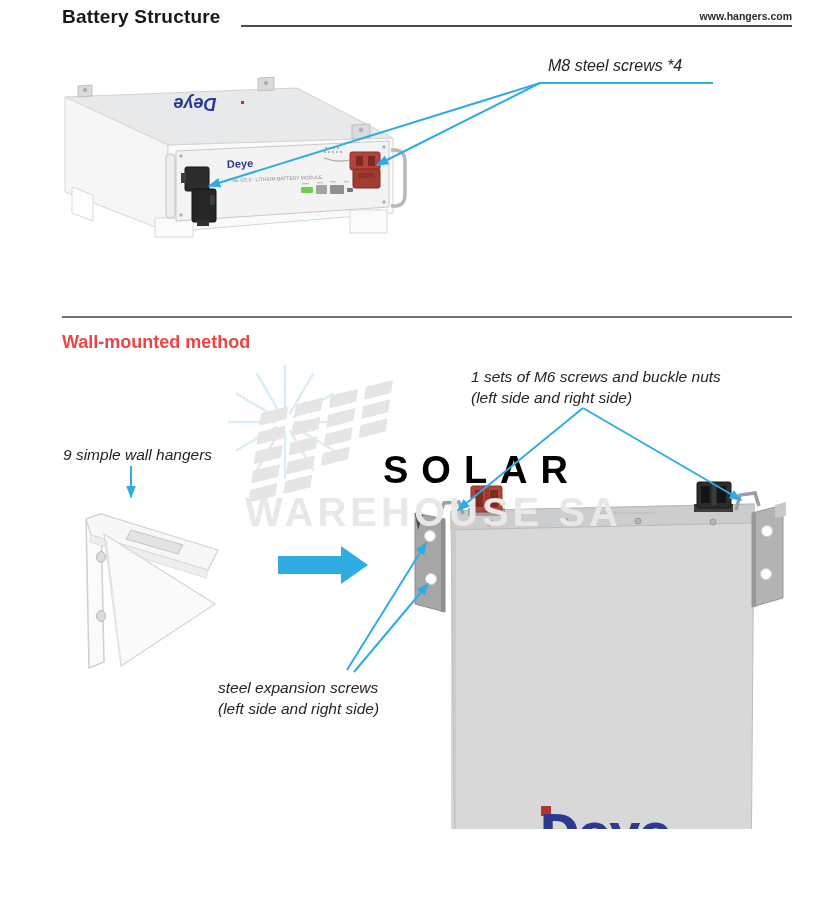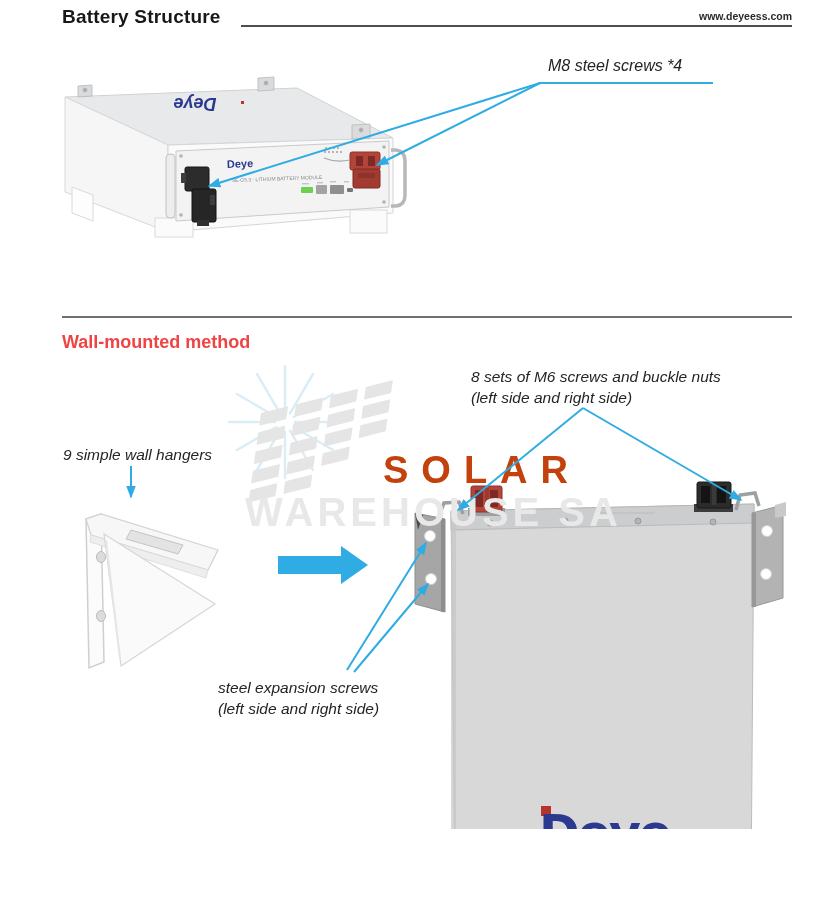--- a/index.html
+++ b/index.html
@@ -15,39 +15,39 @@
   .site-url{right:32px;top:10px;font-size:10.5px;font-weight:bold;color:#2b2b2b;}
   .section-divider{left:62px;top:316px;width:730px;border-top:2px solid #6f6f6f;height:0;}
   .section-heading{left:62px;top:332px;font-size:18px;font-weight:bold;color:#ef4444;}
   .callout{font-size:15.5px;color:#242424;line-height:21px;white-space:nowrap;font-style:italic;}
   .m8-label{left:548px;top:55px;font-size:16px;}
   .buckle-label{left:471px;top:366px;}
   .hangers-label{left:63px;top:444px;}
   .expansion-label{left:218px;top:677px;}
   .ln{stroke:var(--accent);stroke-width:2;fill:none;}
   .accent-fill{fill:var(--accent);}
-  .wm-solar{left:383px;top:449px;font-size:38px;font-weight:bold;color:#c2410c;letter-spacing:13px;z-index:5;}
+  .wm-solar{left:383px;top:449px;font-size:38px;font-weight:bold;color:#000000;letter-spacing:13px;z-index:5;}
   .wm-warehouse{left:245px;top:490px;font-size:40px;font-weight:bold;color:#e8e8e8;letter-spacing:4px;z-index:5;}
   .wm-layer{z-index:5;}
   .illu{z-index:1;}
   .arrows{left:0;top:0;z-index:6;pointer-events:none;}
   .labels{z-index:7;}
   .deye-wall-logo{left:538px;top:799px;width:140px;height:66px;z-index:4;}
   .deye-wall-logo .dot{position:absolute;left:3px;top:7px;width:10px;height:10px;background:var(--deye_red);}
   .deye-wall-logo .word{position:absolute;left:1px;top:6px;font-size:49px;font-weight:bold;
         color:var(--deye_blue);letter-spacing:-2px;font-family:"DejaVu Sans","Liberation Sans",sans-serif;}
 </style>
 </head>
 <body>
 
 <div class="page">
 
   <div class="abs page-title labels">Battery Structure</div>
   <div class="abs header-rule"></div>
-  <div class="abs site-url labels">www.deyeess.com</div>
+  <div class="abs site-url labels">www.hangers.com</div>
 
   <svg class="abs illu" style="left:45px;top:55px" width="400" height="200" viewBox="0 0 400 200">
 
     <polygon points="20,42 252,33 348,83 123,90" fill="#e8e9ea" stroke="#cfd2d3" stroke-width="1"></polygon>
 
     <polygon points="20,42 123,90 123,177 20,137" fill="#f6f6f6" stroke="#d8d8d8" stroke-width="1"></polygon>
 
     <polygon points="123,90 348,83 348,158 123,177" fill="#fafafa" stroke="#d5d5d5" stroke-width="1"></polygon>
 
     <polygon points="27,132 48,140 48,166 27,158" fill="#fdfdfd" stroke="#d9d9d9"></polygon>
@@ -254,21 +254,21 @@
 
     <polygon class="accent-fill" points="278,556 341,556 341,546 368,565 341,584 341,574 278,574"></polygon>
   </svg>
 
   <div class="abs callout m8-label labels">M8 steel screws *4</div>
 
   <div class="abs section-divider"></div>
   <div class="abs section-heading labels">Wall-mounted method</div>
 
   <div class="abs callout buckle-label labels">
-    <div>8 sets of M6 screws and buckle nuts</div>
+    <div>1 sets of M6 screws and buckle nuts</div>
     <div>(left side and right side)</div>
   </div>
 
   <div class="abs callout hangers-label labels">9 simple wall hangers</div>
 
   <div class="abs callout expansion-label labels">
     <div>steel expansion screws</div>
     <div>(left side and right side)</div>
   </div>
 

